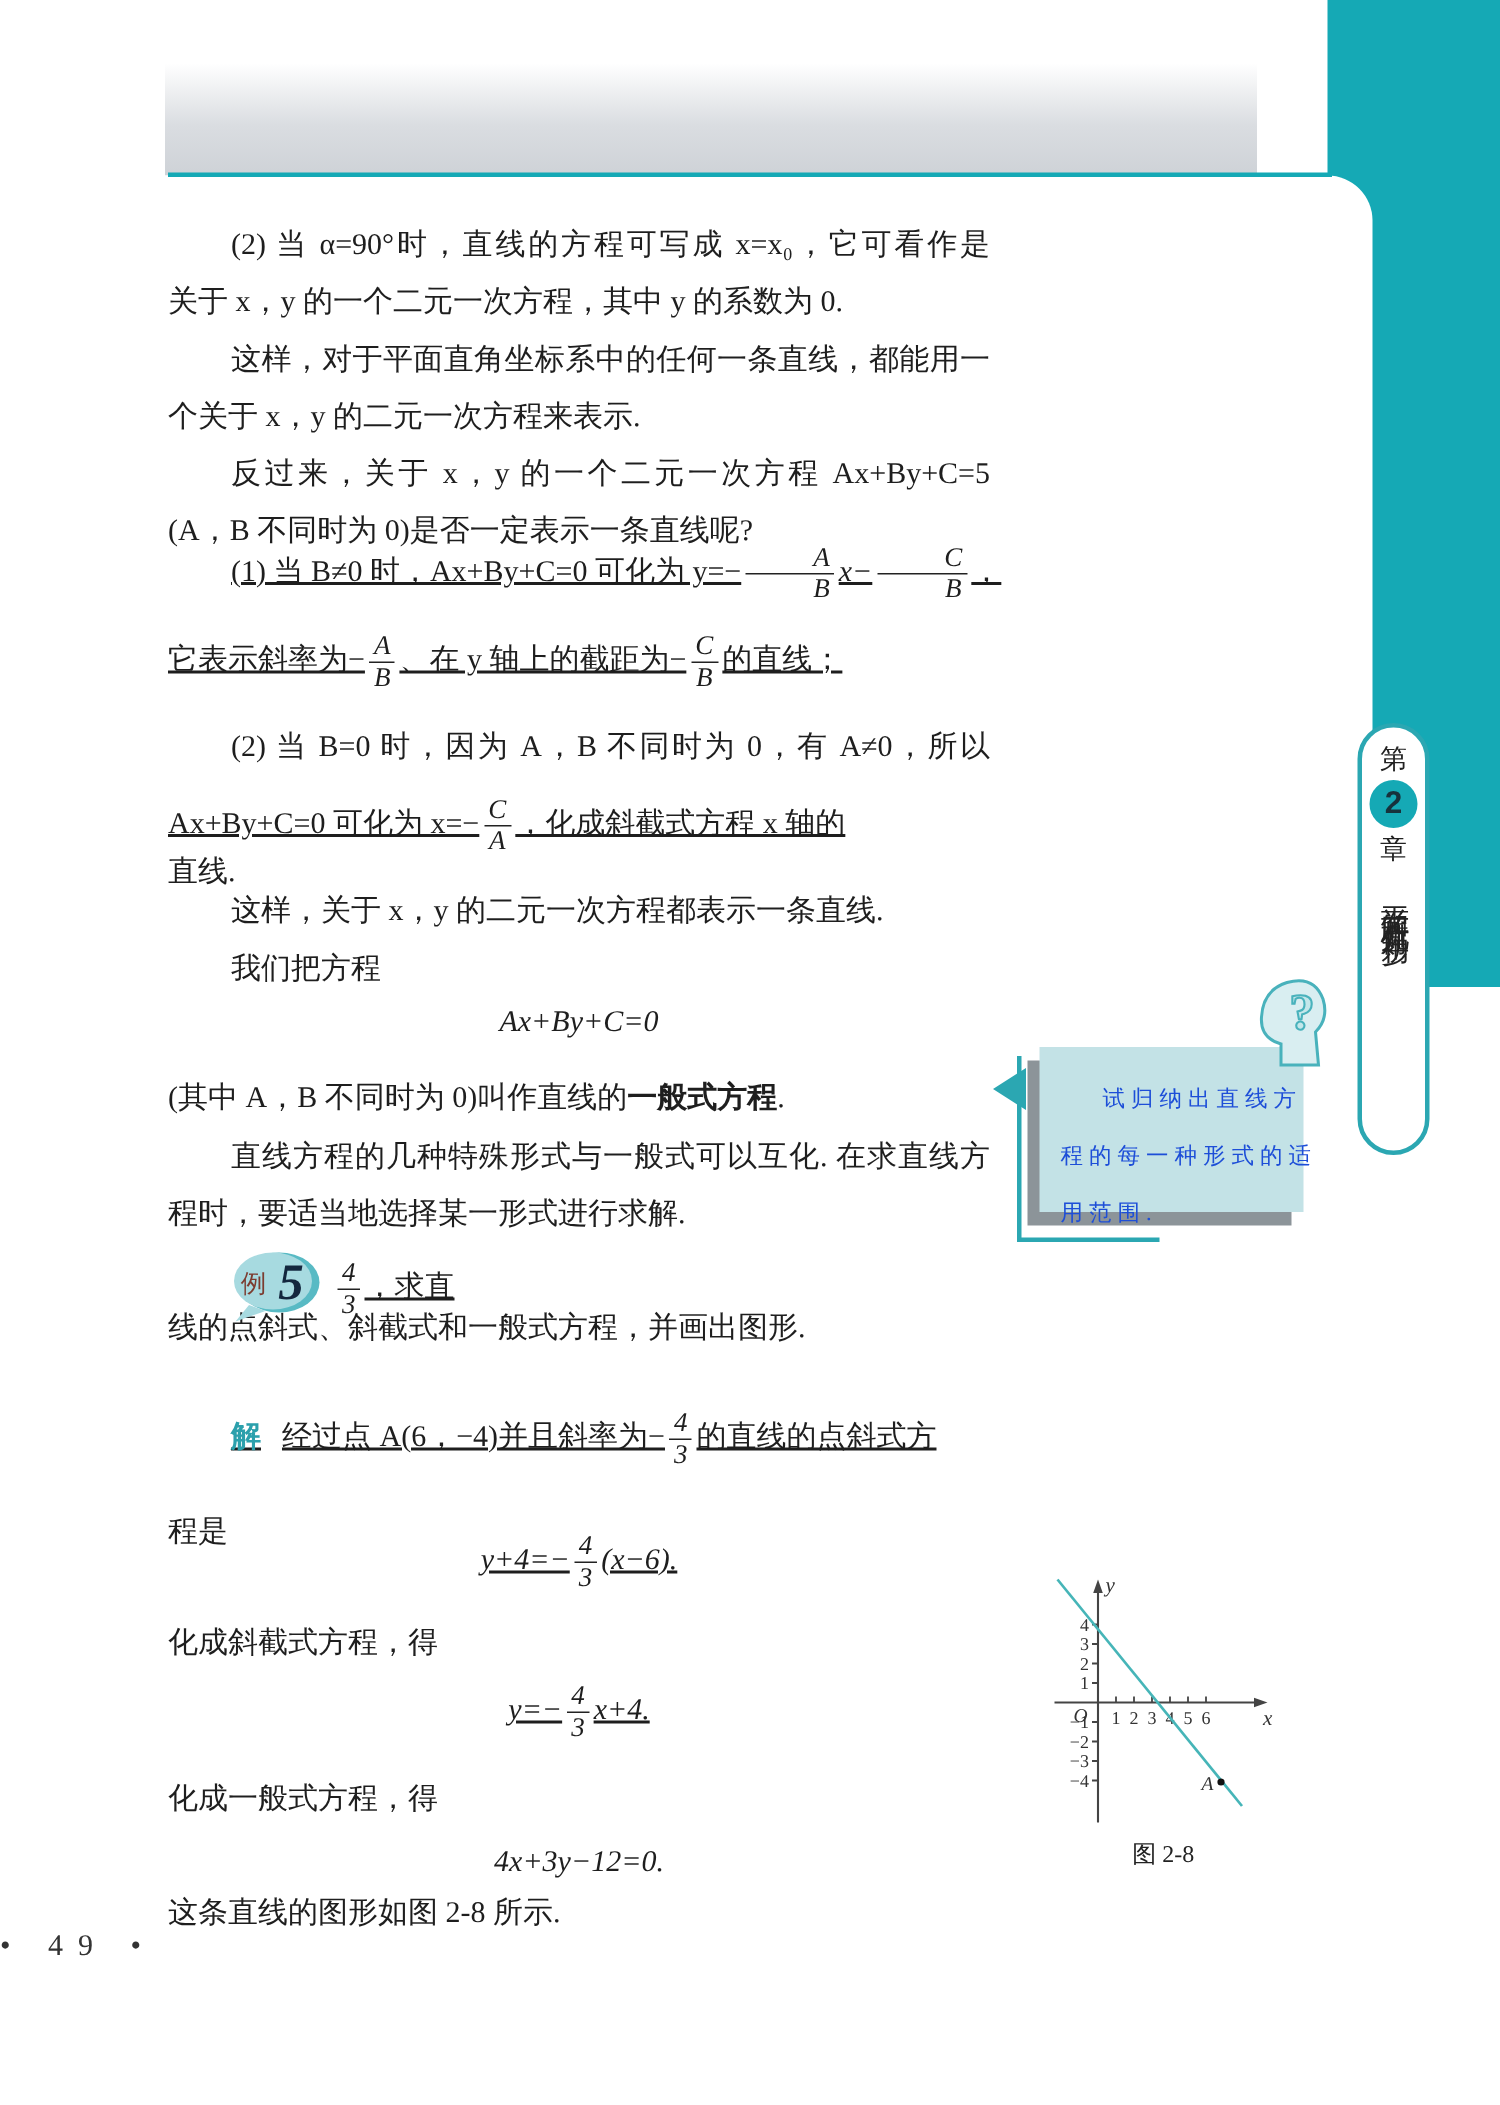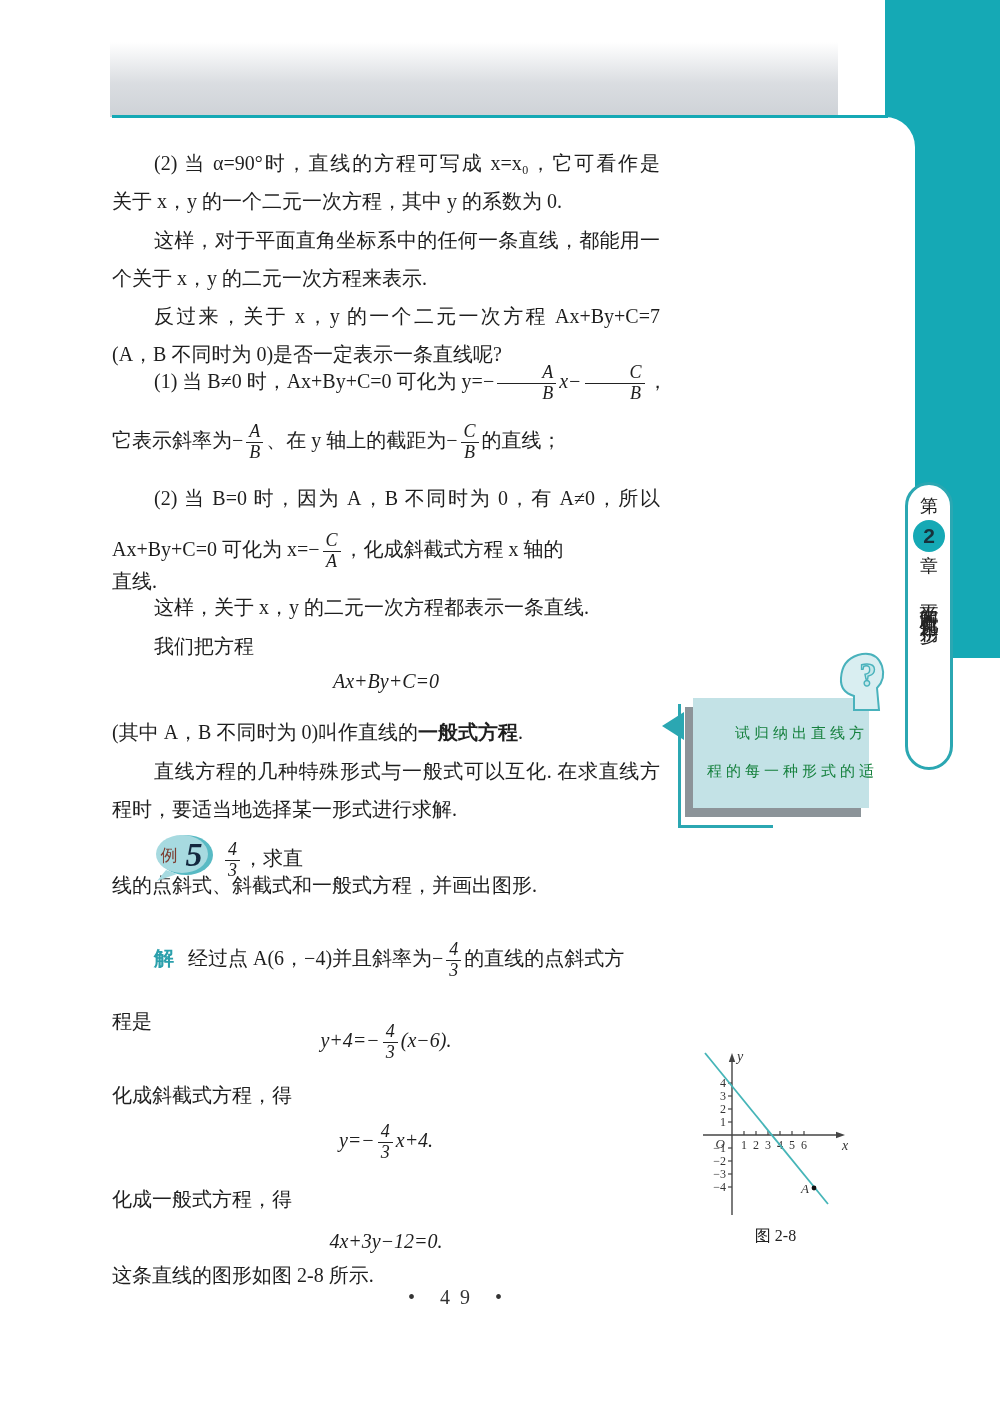--- a/index.html
+++ b/index.html
@@ -20,45 +20,45 @@
   .tab-di,.tab-zhang{font-size:18px;color:#222;line-height:22px;}
   .tab-num{width:32px;height:32px;border-radius:50%;background:#15a9b5;color:#17323c;
     font-weight:bold;font-size:21px;display:flex;align-items:center;justify-content:center;
     margin:3px 0;font-family:"Liberation Sans","DejaVu Sans",sans-serif;}
   .tab-title{margin-top:12px;writing-mode:vertical-rl;font-size:19px;letter-spacing:3px;color:#222;}
   
   .note-frame{position:absolute;left:678px;top:704px;width:92px;height:121px;
     border-left:3px solid #2ba7b2;border-bottom:3px solid #2ba7b2;z-index:4;}
   .note-box{position:absolute;left:693px;top:698px;width:176px;height:110px;background:#c3e2e6;
     box-shadow:-8px 9px 0 0 #8c9499;z-index:5;box-sizing:border-box;padding:16px 12px 0 14px;}
-  .note-box div{font-size:15px;letter-spacing:4px;line-height:38px;color:#15803d;white-space:nowrap;}
+  .note-box div{font-size:15px;letter-spacing:4px;line-height:38px;color:#1d4ed8;white-space:nowrap;}
   .note-l1{text-indent:28px;}
   .note-arrow{position:absolute;left:662px;top:712px;width:0;height:0;z-index:6;
     border-top:14px solid transparent;border-bottom:14px solid transparent;
     border-right:22px solid #2ba7b2;}
   .head-icon{position:absolute;left:828px;top:642px;z-index:6;}
   
   .ln{position:absolute;left:112px;width:548px;font-size:20px;line-height:26px;color:#1e1e1e;}
   .j{text-align:justify;text-align-last:justify;}
   .ind{text-indent:42px;}
-  .lnf{line-height:48px;white-space:nowrap;width:auto;min-width:548px;}
+  .lnf{line-height:48px;white-space:nowrap;width:auto;min-width:548px;text-decoration:underline;}
   .eq{text-align:center;}
   .it{font-style:italic;}
   .fr{display:inline-block;vertical-align:middle;text-align:center;line-height:1.1;
     font-style:italic;font-size:18px;margin:0 3px;}
   .fr .n{display:block;border-bottom:1.5px solid #222;padding:0 3px;}
   .fr .d{display:block;padding:0 3px;}
   .jie{color:#2ba0ac;font-weight:bold;font-family:"Liberation Sans","DejaVu Sans",sans-serif;
     margin-right:14px;}
   .bold{font-weight:bold;}
   .ex-badge{position:absolute;left:150px;top:832px;z-index:3;}
   .fig-caption{position:absolute;left:693px;top:1226px;width:165px;text-align:center;
     font-size:16px;color:#222;}
-  .page-num{position:absolute;left:0;top:1286px;width:896px;text-align:center;font-size:20px;
-    color:#333;letter-spacing:10px;padding-left:12px;}
+  .page-num{position:absolute;left:0;top:1286px;width:896px;text-align:left;font-size:20px;
+    color:#333;letter-spacing:10px;}
   svg text{font-family:"Liberation Serif","DejaVu Serif",serif;}
 </style>
 </head>
 <body>
 
 <div class="scan-band"></div>
 <div class="teal-block"></div>
 <div class="white-card"></div>
 <div class="teal-line"></div>
 
@@ -66,32 +66,33 @@
   <span class="tab-di">第</span>
   <span class="tab-num">2</span>
   <span class="tab-zhang">章</span>
   <span class="tab-title">平面解析几何初步</span>
 </div>
 
 <div class="note-frame"></div>
 <div class="note-box">
   <div class="note-l1">试归纳出直线方</div>
   <div>程的每一种形式的适</div>
+  <div>用范围.</div>
 </div>
 <div class="note-arrow"></div>
 <svg class="head-icon" width="62" height="72" viewBox="0 0 62 72">
   <path d="M26 68 L26 54 Q12 50 13 36 Q14 18 30 13 Q48 8 54 24 Q58 37 49 46 L51 68 Z" fill="#d9eef1" stroke="#49b2bc" stroke-width="2"></path>
   <text x="40" y="44" text-anchor="middle" font-size="34" font-weight="bold" fill="#c4e7ea" stroke="#49b2bc" stroke-width="1.4">?</text>
 </svg>
 
 <div class="ln j ind" style="top:150px">(2) 当 α=90°时，直线的方程可写成 x=x₀，它可看作是</div>
 <div class="ln" style="top:188px">关于 x，y 的一个二元一次方程，其中 y 的系数为 0.</div>
 <div class="ln j ind" style="top:227px">这样，对于平面直角坐标系中的任何一条直线，都能用一</div>
 <div class="ln" style="top:265px">个关于 x，y 的二元一次方程来表示.</div>
-<div class="ln j ind" style="top:303px">反过来，关于 x，y 的一个二元一次方程 Ax+By+C=7</div>
+<div class="ln j ind" style="top:303px">反过来，关于 x，y 的一个二元一次方程 Ax+By+C=5</div>
 <div class="ln" style="top:341px">(A，B 不同时为 0)是否一定表示一条直线呢?</div>
 
 <div class="ln lnf ind" style="top:357px">
   <span>(1) 当 B≠0 时，Ax+By+C=0 可化为 y=−</span><span class="fr"><span class="n">A</span><span class="d">B</span></span><span class="it">x−</span><span class="fr"><span class="n">C</span><span class="d">B</span></span><span>，</span>
 </div>
 <div class="ln lnf" style="top:416px">
   <span>它表示斜率为−</span><span class="fr"><span class="n">A</span><span class="d">B</span></span><span>、在 y 轴上的截距为−</span><span class="fr"><span class="n">C</span><span class="d">B</span></span><span>的直线；</span>
 </div>
 
 <div class="ln j ind" style="top:485px">(2) 当 B=0 时，因为 A，B 不同时为 0，有 A≠0，所以</div>

